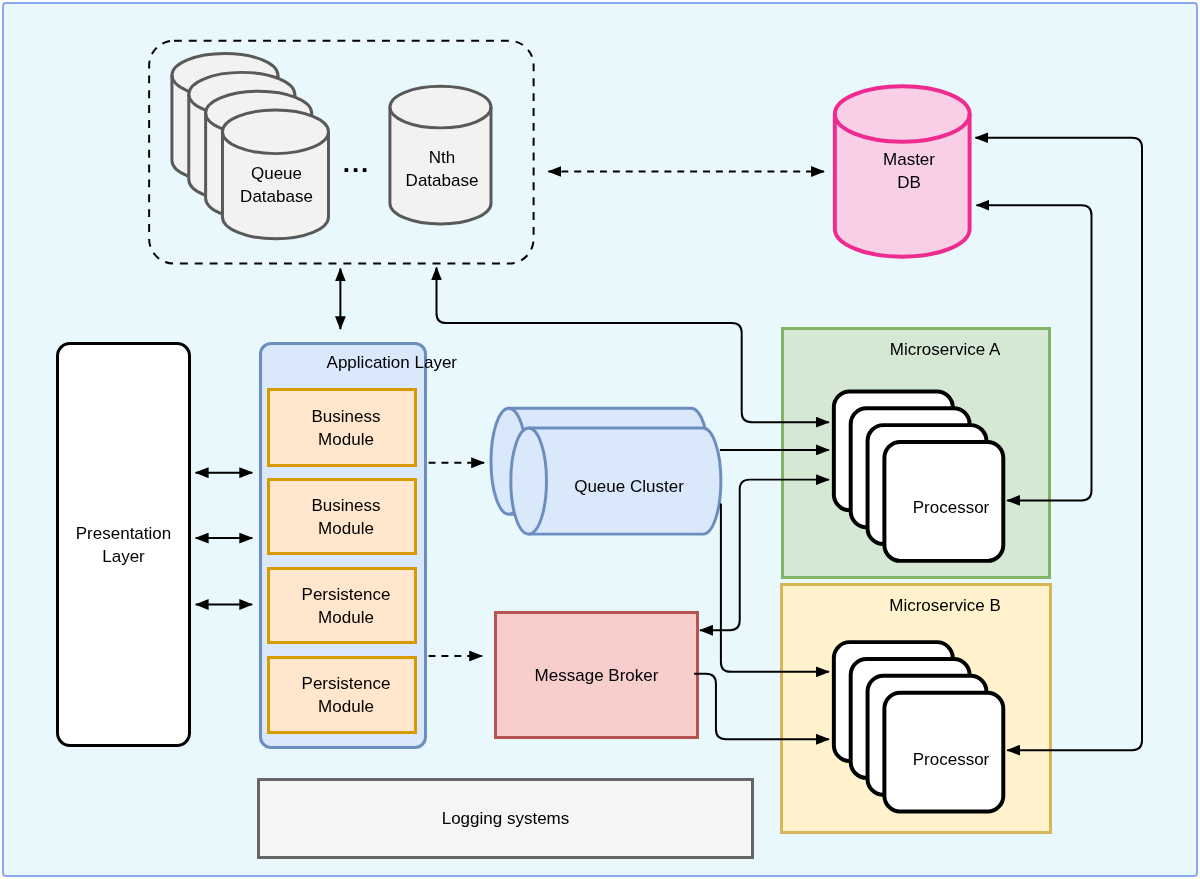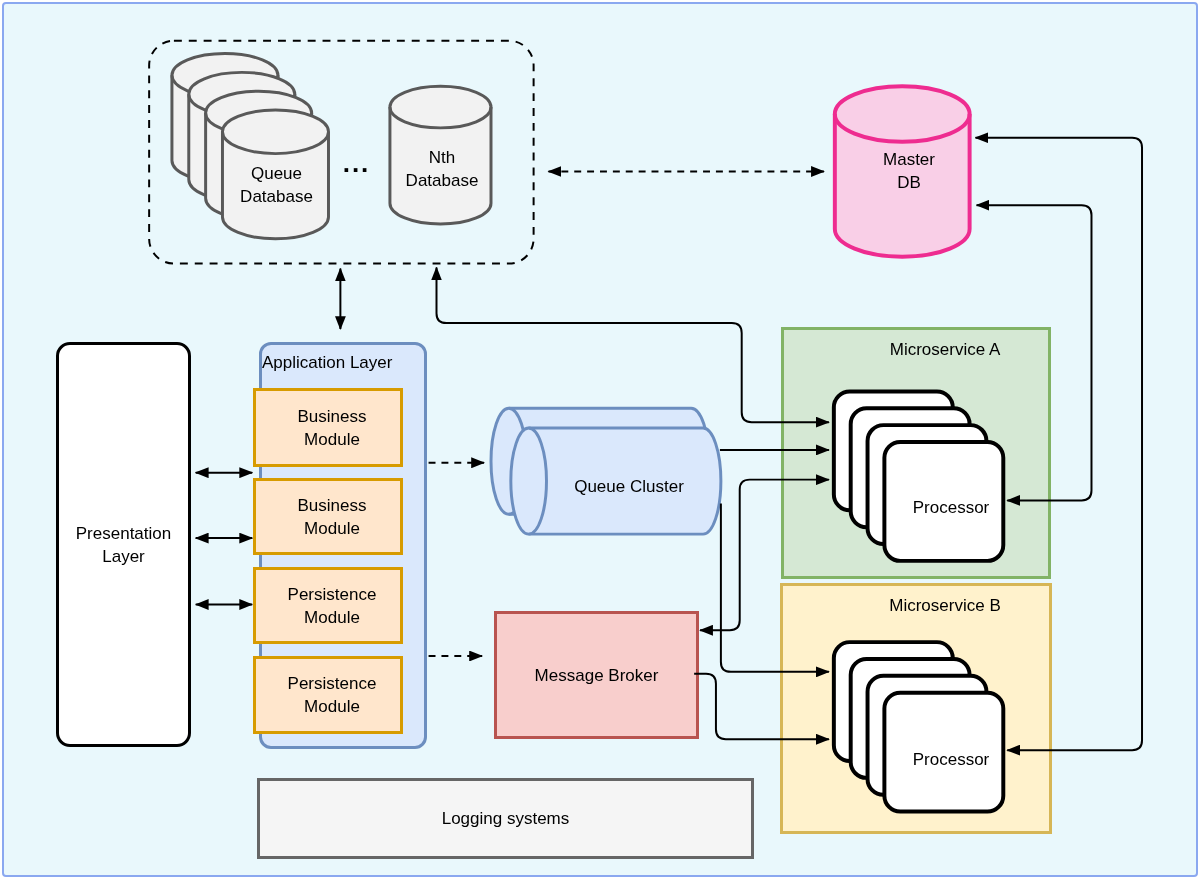--- a/index.html
+++ b/index.html
@@ -11,22 +11,22 @@
   .lbl{position:absolute;text-align:center;font-size:17px;line-height:23px;z-index:6;}
   .lbl span{display:block;}
   .inlbl{width:100%;text-align:center;font-size:17px;line-height:23px;}
   .inlbl span{display:block;}
   .center{display:flex;align-items:center;justify-content:center;}
 
   .presentation{left:52px;top:338px;width:135px;height:405px;background:#ffffff;
                 border:3px solid #000;border-radius:14px;z-index:1;}
   .applayer{left:255px;top:338px;width:168px;height:407px;background:var(--blue-fill,#dae8fc);
             border:3px solid var(--blue-stroke,#6c8ebf);border-radius:12px;z-index:1;}
-  .apptitle{position:absolute;top:8px;left:0;width:100%;text-align:left;font-size:17px;}
-  .module{left:249px;width:150px;background:var(--orange-fill,#ffe6cc);
+  .apptitle{position:absolute;top:8px;left:0;width:100%;text-align:right;font-size:17px;padding-left:33px;}
+  .module{left:263px;width:150px;background:var(--orange-fill,#ffe6cc);
           border:3px solid var(--orange-stroke,#d79b00);z-index:2;padding-left:8px;}
   .broker{left:490px;top:607px;width:205px;height:128px;background:var(--red-fill,#f8cecc);
           border:3px solid var(--red-stroke,#b85450);z-index:1;justify-content:center;}
   .msa{left:777px;top:323px;width:270px;height:252px;background:var(--green-fill,#d5e8d4);
        border:3px solid var(--green-stroke,#82b366);z-index:1;}
   .msb{left:776px;top:579px;width:272px;height:251px;background:var(--yellow-fill,#fff2cc);
        border:3px solid var(--yellow-stroke,#d6b656);z-index:1;}
   .mstitle{position:absolute;top:10px;left:0;width:100%;text-align:center;font-size:17px;margin-left:29px;}
   .logging{left:253px;top:774px;width:497px;height:81px;background:var(--logging-fill,#f5f5f5);
            border:3px solid var(--logging-stroke,#666);z-index:1;}

